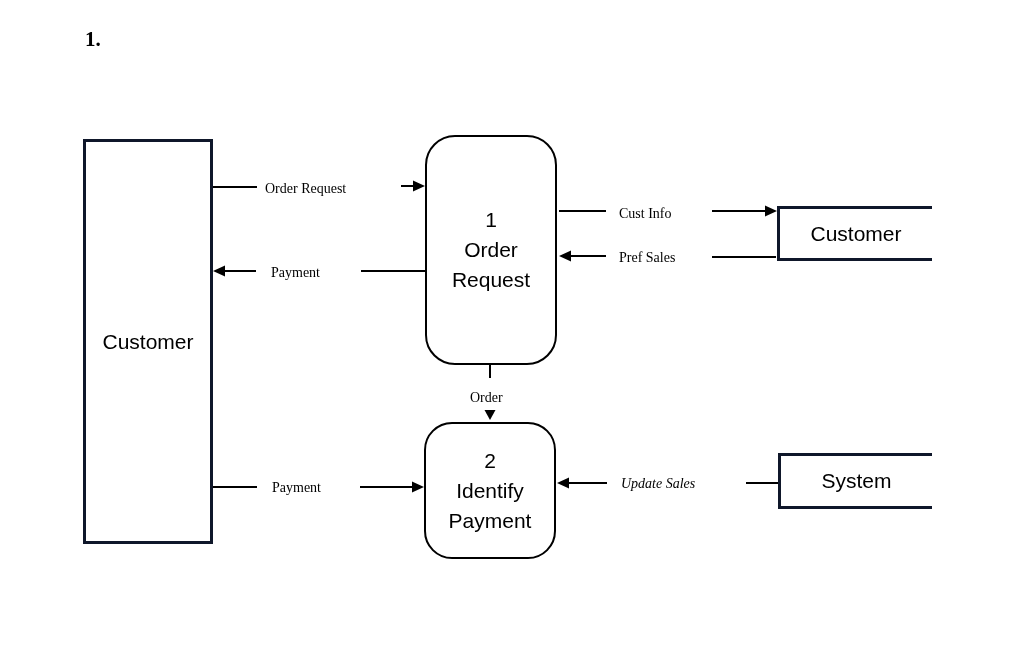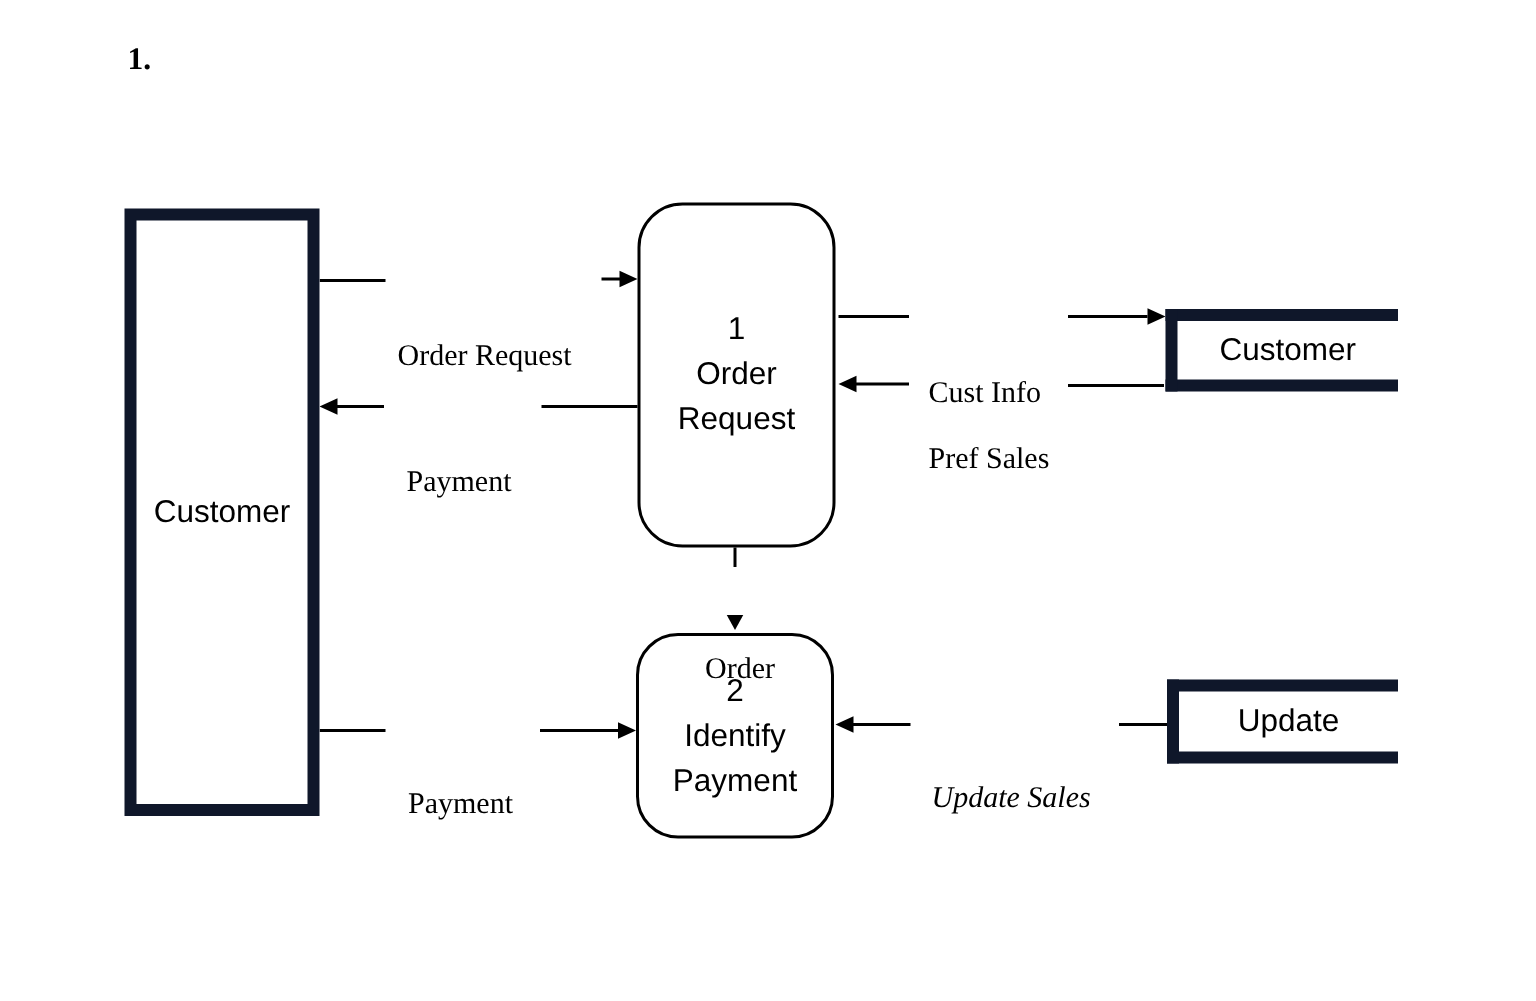--- a/index.html
+++ b/index.html
@@ -30,21 +30,21 @@
   }
   .footer-text {
     left: 83px; top: 592px;
     font-size: 21px; white-space: nowrap;
   }
   .footer-text b { font-weight: bold; }
 
   
   .entity {
     box-sizing: border-box;
-    border: 8px solid #0f172a;
+    border: 3px solid #0f172a;
     display: flex; align-items: center; justify-content: center;
     background: #fff;
   }
   .entity-label {
     font-family: "Liberation Sans", sans-serif;
     font-size: 21px; color: #000; white-space: nowrap;
   }
   .entity-customer-left { left: 83px;  top: 139px; width: 130px; height: 405px; }
   .entity-customer-right{ left: 777px; top: 206px; width: 155px; height: 55px; border-right: none; }
   .entity-sales         { left: 778px; top: 453px; width: 154px; height: 56px; border-right: none; }
@@ -59,22 +59,22 @@
     text-align: center;
     font-family: "Liberation Sans", sans-serif;
     font-size: 21px; line-height: 30px; color: #000;
   }
   .process-1 { left: 425px; top: 135px; width: 132px; height: 230px; border-radius: 30px; }
   .process-2 { left: 424px; top: 422px; width: 132px; height: 137px; border-radius: 28px; }
 
   
   .flow-label {
     font-family: "Liberation Serif", serif;
-    font-size: 20px; line-height: 22px;
-    color: #000; white-space: nowrap; margin-top: 48px;
+    font-size: 14px; line-height: 22px;
+    color: #000; white-space: nowrap;
   }
   .lbl-order-request { left: 265px; top: 178px; }
   .lbl-discount      { left: 271px; top: 262px; }
   .lbl-cust-info     { left: 619px; top: 203px; }
   .lbl-pref-cust     { left: 619px; top: 247px; }
   .lbl-order         { left: 470px; top: 387px; }
   .lbl-payment       { left: 272px; top: 477px; }
   .lbl-update-sales  { left: 621px; top: 473px; font-style: italic; }
 
   
@@ -152,21 +152,21 @@
     <span class="entity-label">Customer</span>
   </div>
 
   <div class="abs process process-2">
     <span>2</span>
     <span>Identify</span>
     <span>Payment</span>
   </div>
 
   <div class="abs entity entity-sales">
-    <span class="entity-label">Update</span>
+    <span class="entity-label">System</span>
   </div>
 
   <span class="abs flow-label lbl-order-request">Order Request</span>
   <span class="abs flow-label lbl-discount">Payment</span>
   <span class="abs flow-label lbl-cust-info">Cust Info</span>
   <span class="abs flow-label lbl-pref-cust">Pref Sales</span>
   <span class="abs flow-label lbl-order">Order</span>
   <span class="abs flow-label lbl-payment">Payment</span>
   <span class="abs flow-label lbl-update-sales">Update Sales</span>
 

